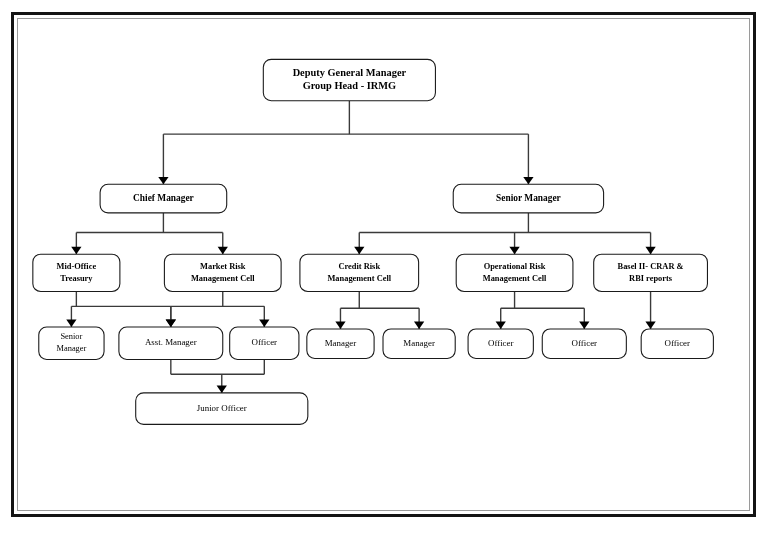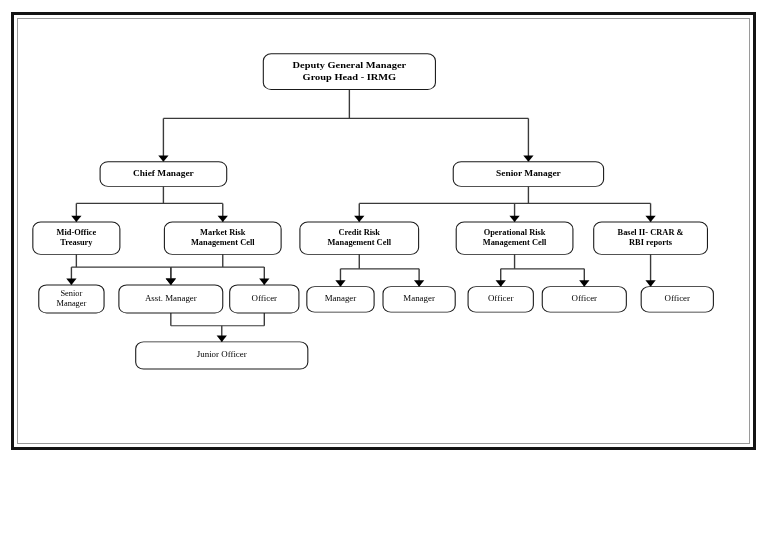--- a/index.html
+++ b/index.html
@@ -13,21 +13,21 @@
     height: 543px;
     font-family: "Liberation Serif", "DejaVu Serif", serif;
     overflow: hidden;
   }
   
   #chart-frame-outer {
     position: absolute;
     left: 11px;
     top: 12px;
     width: 745px;
-    height: 438px;
+    height: 505px;
     box-sizing: border-box;
     border: 3px solid #141414;
     background: #ffffff;
   }
   
   #chart-frame-inner {
     position: absolute;
     left: 3px;
     top: 3px;
     right: 3px;

